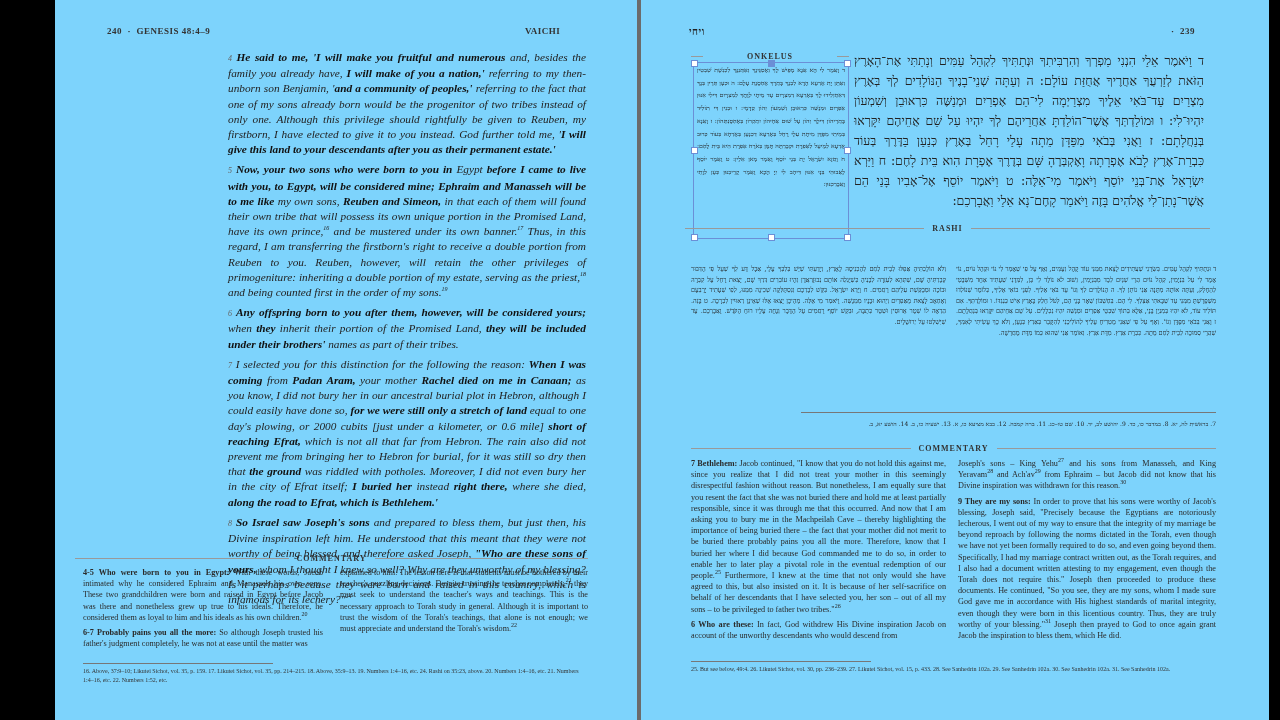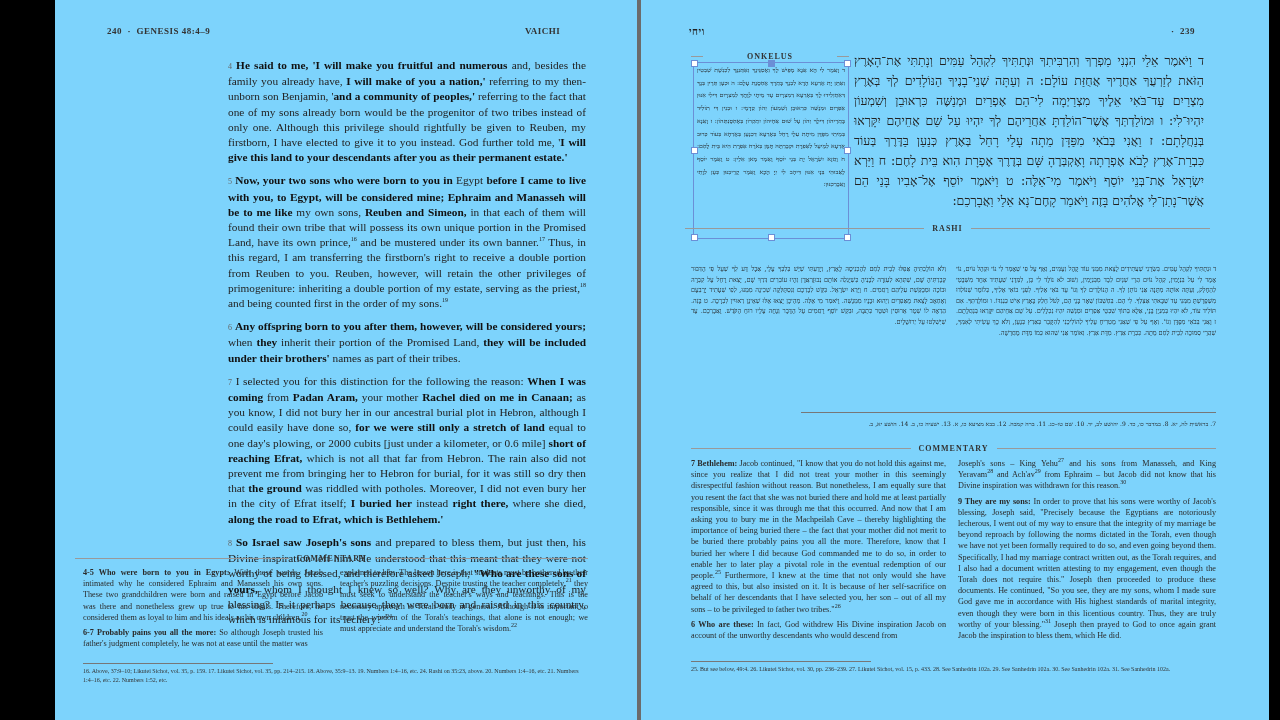--- a/index.html
+++ b/index.html
@@ -3,21 +3,21 @@
 <meta charset="utf-8">
 <style>
   html,body{margin:0;padding:0;}
   body{width:1280px;height:720px;background:#000;position:relative;overflow:hidden;font-family:"Liberation Serif","DejaVu Serif",serif;color:#2a2a2a;}
   .page{position:absolute;top:0;height:720px;background:#7dd3fc;overflow:hidden;}
   #page-left{left:55px;width:582px;}
   #page-right{left:641px;width:628px;}
   .gutter{position:absolute;left:637px;top:0;width:4px;height:720px;background:#6b6b6b;}
   .running-head{position:absolute;top:26px;font-size:9px;font-weight:bold;letter-spacing:0.5px;color:#333;}
   .main-text{position:absolute;font-size:11.3px;line-height:15.2px;text-align:justify;color:#222;}
-  .main-text p{margin:8px 0 5px 0;}
+  .main-text p{margin:0 0 5px 0;font-style:italic;}
   .main-text b{font-weight:bold;color:#111;}
   .vnum{font-size:8px;color:#666;}
   sup{font-size:6px;line-height:0;}
   .section-rule{position:absolute;height:12px;display:flex;align-items:center;font-size:8px;font-weight:bold;letter-spacing:1px;color:#333;}
   .section-rule .line{flex:1;height:1px;background:#999;}
   .section-rule .lbl{padding:0 8px;}
   .comm-col{position:absolute;font-size:8.2px;line-height:11.2px;text-align:justify;color:#2a2a2a;}
   .comm-col p{margin:0 0 4px 0;}
   .footrule{position:absolute;height:1px;background:#777;}
   .footnotes{position:absolute;font-size:6px;line-height:8.5px;color:#333;}

